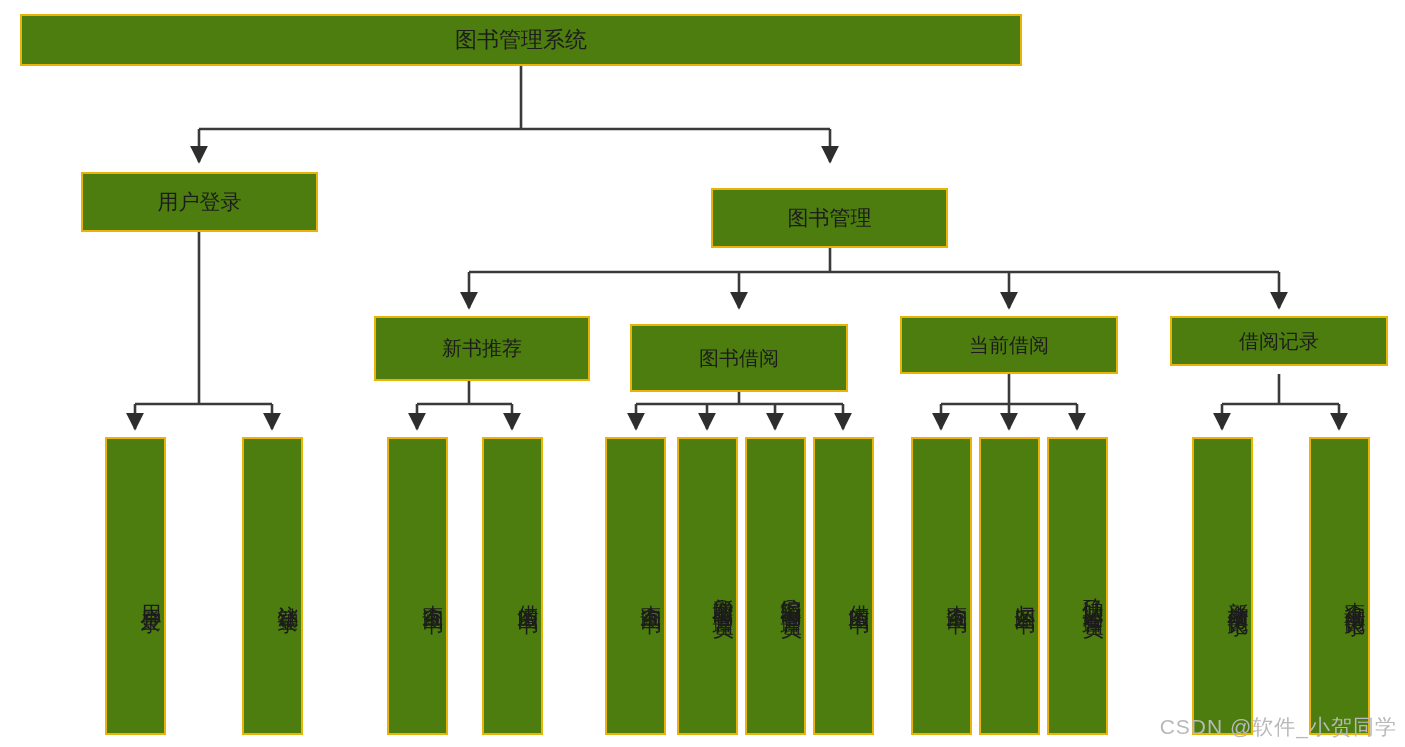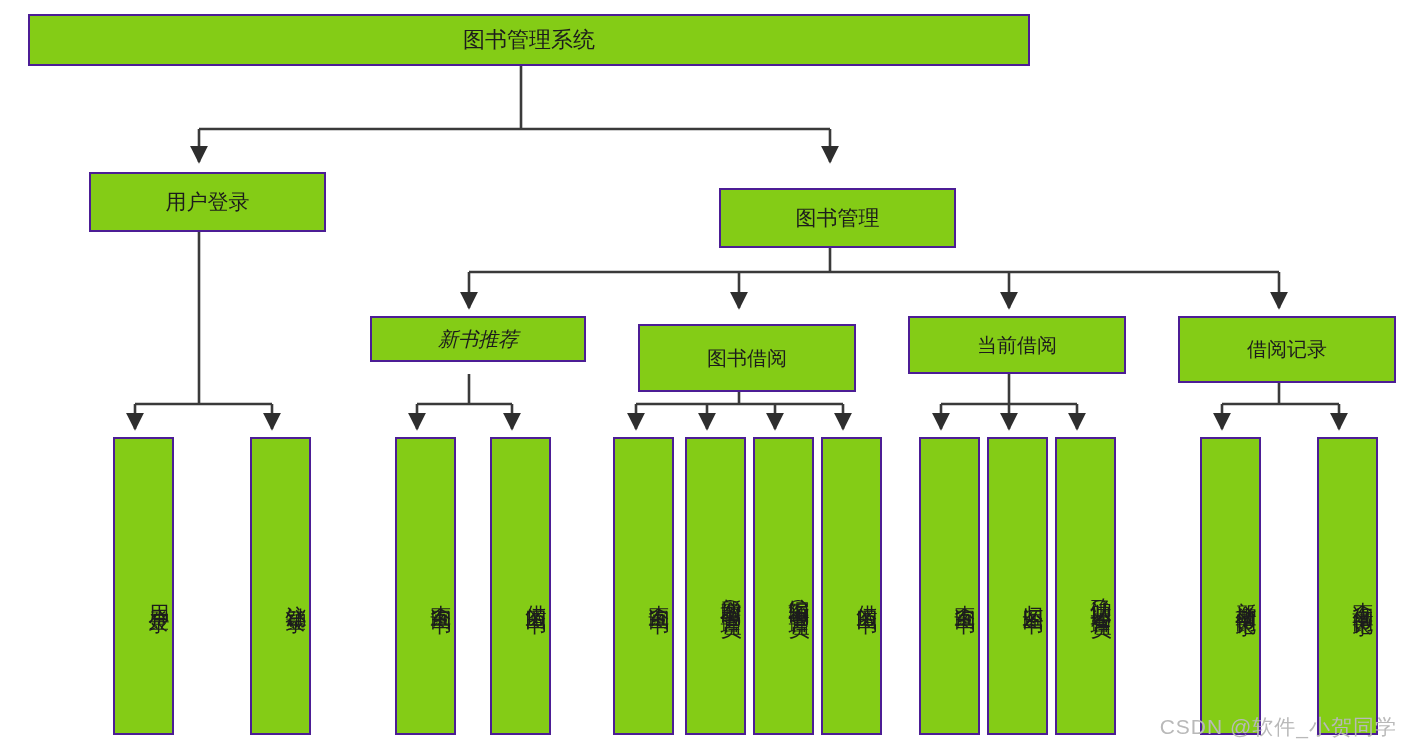--- a/index.html
+++ b/index.html
@@ -6,28 +6,27 @@
   body{
     font-family:"Liberation Sans","DejaVu Sans",sans-serif;
     width:1405px;height:747px;overflow:hidden;
   }
   #stage{position:relative;width:1405px;height:747px;background:#fff;}
   svg.edges{position:absolute;left:0;top:0;width:1405px;height:747px;}
 
   .node{
     position:absolute;
     box-sizing:border-box;
-    background:#84cc16;
-    border:2px solid #4c1d95;
+    background:#4d7c0f;
+    border:2px solid #eab308;
     display:flex;
     align-items:center;
     justify-content:center;
     color:#1c1c1c;
     line-height:1.12;
-    margin-left:8px;
   }
   .node.root{font-size:22px;}
   .node.lvl2{font-size:21px;}
   .node.lvl3{font-size:20px;}
 
   .node.leaf{
     writing-mode:vertical-rl;
     text-orientation:upright;
     align-items:flex-start;
     justify-content:center;
@@ -103,24 +102,24 @@
       <path d="M 1222 404 L 1222 429" marker-end="url(#arrow)"></path>
       <path d="M 1339 404 L 1339 429" marker-end="url(#arrow)"></path>
     </g>
   </svg>
 
   <div class="node root" style="left:20px;top:14px;width:1002px;height:52px;">图书管理系统</div>
 
   <div class="node lvl2" style="left:81px;top:172px;width:237px;height:60px;">用户登录</div>
   <div class="node lvl2" style="left:711px;top:188px;width:237px;height:60px;">图书管理</div>
 
-  <div class="node lvl3" style="left:362px;top:316px;width:216px;height:46px;font-style:italic;">新书推荐</div>
+  <div class="node lvl3" style="left:374px;top:316px;width:216px;height:65px;">新书推荐</div>
   <div class="node lvl3" style="left:630px;top:324px;width:218px;height:68px;">图书借阅</div>
   <div class="node lvl3" style="left:900px;top:316px;width:218px;height:58px;">当前借阅</div>
-  <div class="node lvl3" style="left:1170px;top:316px;width:218px;height:67px;font-family:Liberation Serif, serif;">借阅记录</div>
+  <div class="node lvl3" style="left:1170px;top:316px;width:218px;height:50px;font-family:Liberation Serif, serif;">借阅记录</div>
 
   <div class="node leaf" style="left:105px;top:437px;width:61px;height:298px;">用户登录</div>
   <div class="node leaf" style="left:242px;top:437px;width:61px;height:298px;">注销登录</div>
 
   <div class="node leaf" style="left:387px;top:437px;width:61px;height:298px;">查询图书</div>
   <div class="node leaf" style="left:482px;top:437px;width:61px;height:298px;">借阅图书</div>
 
   <div class="node leaf" style="left:605px;top:437px;width:61px;height:298px;">查询图书</div>
   <div class="node leaf" style="left:677px;top:437px;width:61px;height:298px;">新增图书（管理员）</div>
   <div class="node leaf" style="left:745px;top:437px;width:61px;height:298px;">编辑图书（管理员）</div>

